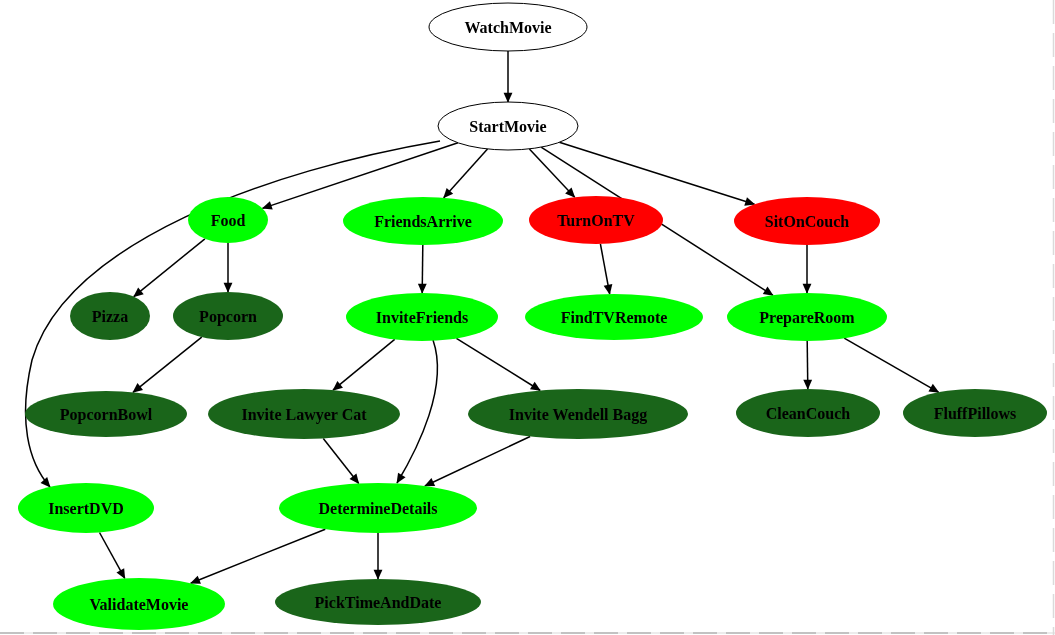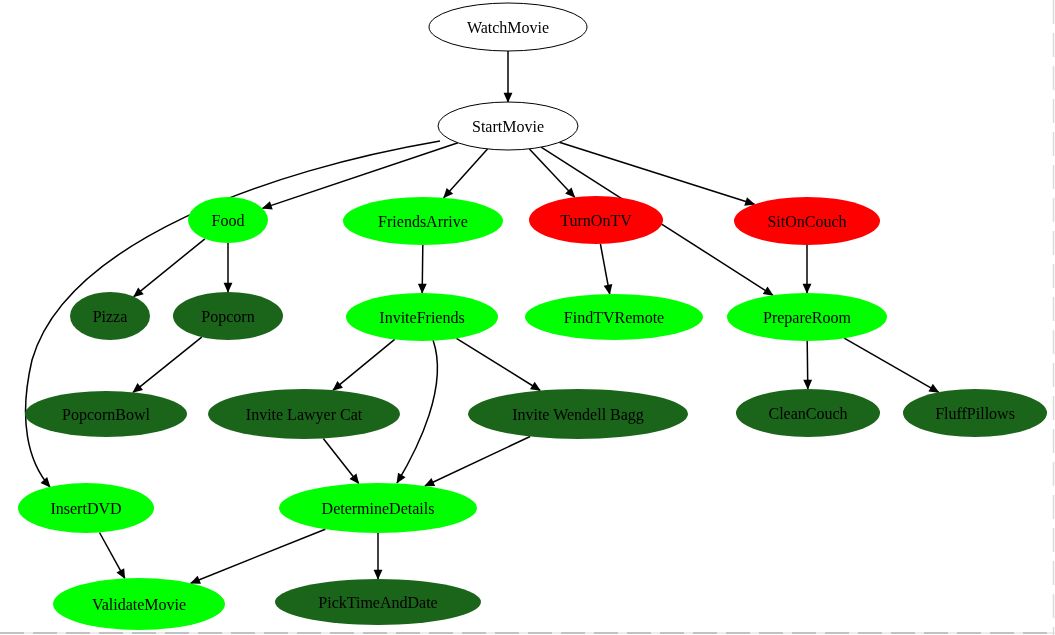--- a/index.html
+++ b/index.html
@@ -1,17 +1,17 @@
 <!DOCTYPE html>
 <html><head>
 <meta charset="utf-8">
 <title>WatchMovie</title>
 <style>
   html,body{margin:0;padding:0;background:#ffffff;}
-  .stage{position:relative;width:1055px;height:635px;background:#ffffff;overflow:hidden;}
+  .stage{position:relative;width:1055px;height:635px;background:#ffffff;overflow:hidden;font-weight:bold;}
   svg{display:block;}
   .edge{fill:none;stroke-width:1.5px;}
   .node-ellipse{stroke-width:1px;}
   text.node-label{
     font-family:"Liberation Serif","DejaVu Serif",serif;
     font-size:16px;
     fill:#000000;
   }
 </style>
 </head>

